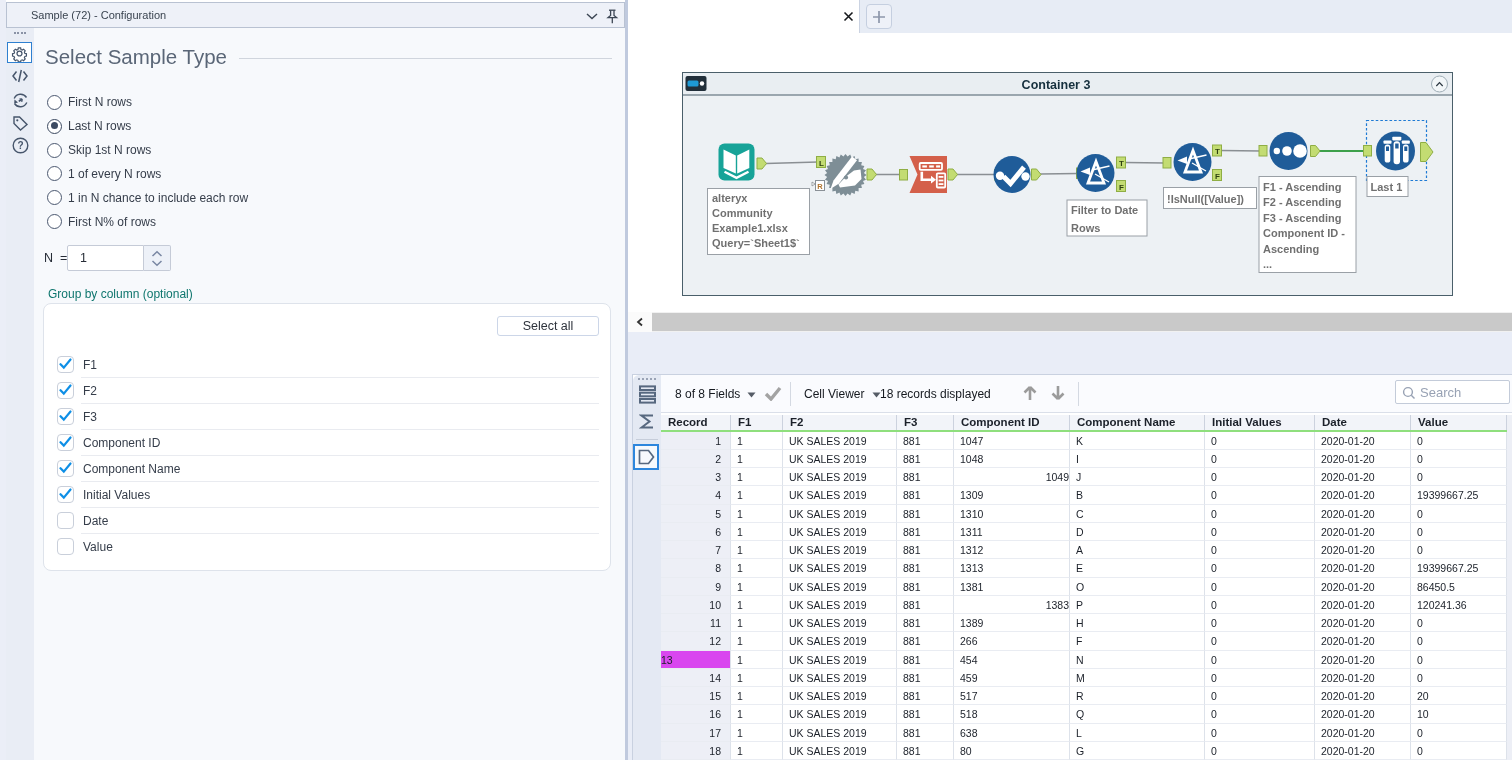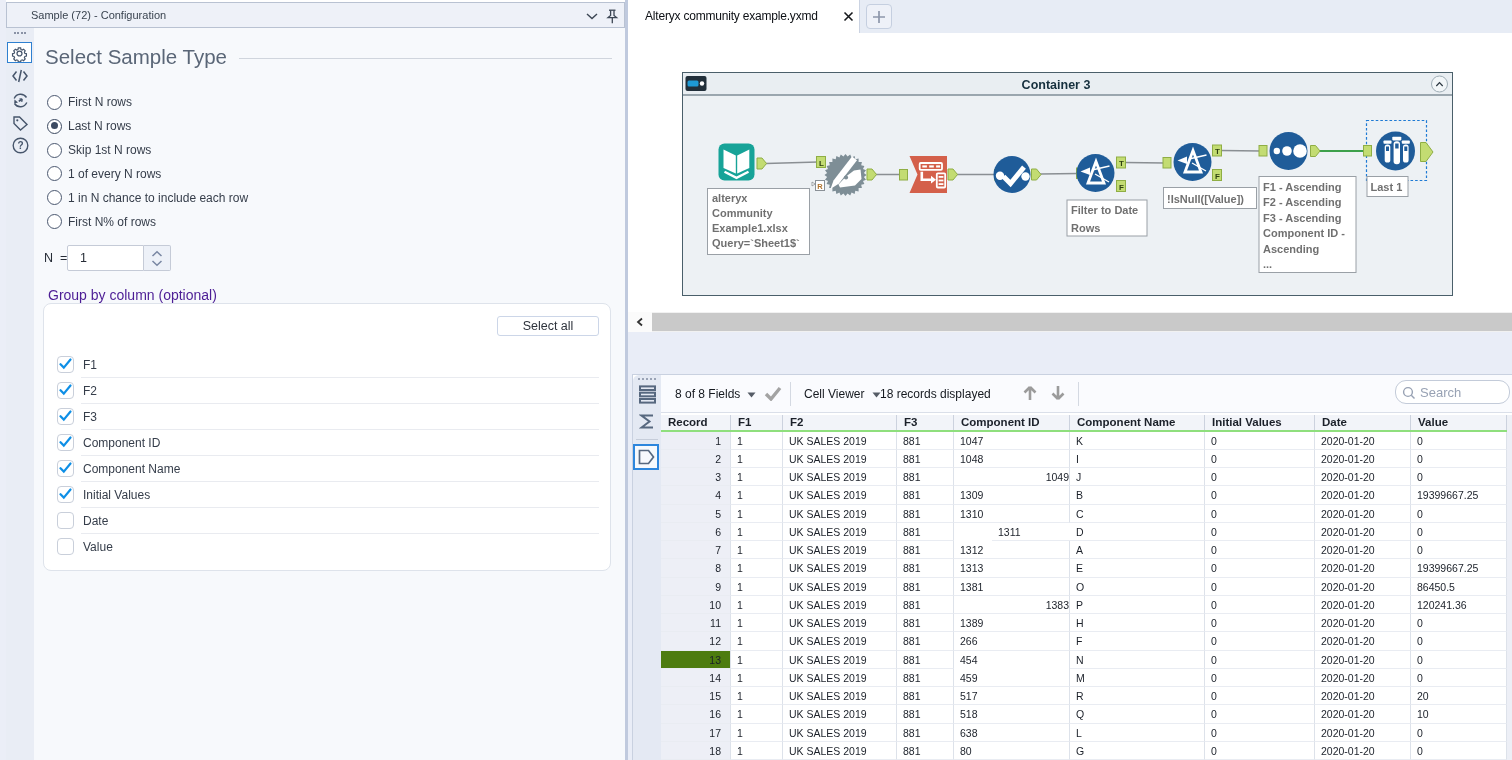--- a/index.html
+++ b/index.html
@@ -94,21 +94,21 @@
 </div>
 <div class="abs" style="left:144px;top:245px;width:27px;height:26px;border:1px solid #c5cbd7;border-left:none;background:#edf1f8;border-radius:0 2px 2px 0;">
   <svg class="abs" style="left:7px;top:4px;" width="12" height="8" viewBox="0 0 12 8">
       <path d="M1.5 6L6 1.8 10.5 6" stroke="#7987a3" stroke-width="1.5" fill="none"></path>
     </svg>
   <svg class="abs" style="left:7px;top:13px;" width="12" height="8" viewBox="0 0 12 8">
       <path d="M1.5 2L6 6.2 10.5 2" stroke="#7987a3" stroke-width="1.5" fill="none"></path>
     </svg>
 </div>
 
-<div class="abs" style="left:48px;top:287px;font-size:14px;color:#4c1d95;">Group by column (optional)</div>
+<div class="abs" style="left:48px;top:287px;font-size:12px;color:#0f766e;">Group by column (optional)</div>
 <div class="abs" style="left:43px;top:303px;width:568px;height:268px;border:1px solid #dee3eb;border-radius:8px;background:#fff;"></div>
 <div class="abs" style="left:497px;top:316px;width:102px;height:20px;border:1px solid #ccd6e8;border-radius:3px;background:#fff;text-align:center;line-height:19px;font-size:12.5px;color:#2e333c;">Select all</div>
 
 <div class="abs" style="left:57px;top:355.5px;width:17px;height:17px;border:1.5px solid #c9cfda;border-radius:4px;background:#fff;">
 <svg class="abs" style="left:1px;top:1px;" width="13" height="12" viewBox="0 0 13 12">
       <path d="M1.5 6.2L4.8 9.6 11.5 1.5" stroke="#0e8fe6" stroke-width="2.2" fill="none" stroke-linecap="round"></path>
     </svg>
 </div>
 <div class="abs" style="left:83px;top:357.5px;font-size:12px;color:#353d4a;">F1</div>
 <div class="abs" style="left:81px;top:377px;width:518px;height:1px;background:#e9ebf0;"></div>
@@ -152,21 +152,20 @@
 <div class="abs" style="left:83px;top:513.5px;font-size:12px;color:#353d4a;">Date</div>
 <div class="abs" style="left:81px;top:533px;width:518px;height:1px;background:#e9ebf0;"></div>
 <div class="abs" style="left:57px;top:537.5px;width:17px;height:17px;border:1.5px solid #c9cfda;border-radius:4px;background:#fff;">
 </div>
 <div class="abs" style="left:83px;top:539.5px;font-size:12px;color:#353d4a;">Value</div>
 
 <div class="abs" style="left:625px;top:0;width:3px;height:760px;background:#c0cade;"></div>
 
 <div class="abs" style="left:628px;top:0;width:884px;height:33px;background:#e7ecf5;">
   <div class="abs" style="left:0;top:0;width:232px;height:33px;background:#fff;border-right:1px solid #cbd3e2;">
-    <div class="abs" style="left:17px;top:0;line-height:32px;font-size:12px;letter-spacing:-0.2px;color:#0c0f14;">Alteryx community example.yxmd</div>
     <svg class="abs" style="left:215px;top:11px;" width="11" height="11" viewBox="0 0 11 11">
         <path d="M1.5 1.5l8 8M9.5 1.5l-8 8" stroke="#16181c" stroke-width="1.6"></path>
       </svg>
   </div>
   <div class="abs" style="left:238px;top:4px;width:26px;height:25px;border:1px solid #c5cfe0;border-radius:4px;background:#eef1f8;">
     <svg class="abs" style="left:5px;top:5px;" width="14" height="14" viewBox="0 0 14 14">
         <path d="M7 1v12M1 7h12" stroke="#8d97ab" stroke-width="1.7"></path>
       </svg>
   </div>
 </div>
@@ -364,21 +363,21 @@
         <polygon points="0.5,0.5 8.5,0.5 4.5,5.5" fill="#555c66"></polygon>
       </svg>
 <div class="abs" style="left:219px;top:12px;">18 records displayed</div>
 <svg class="abs" style="left:361px;top:9px;" width="16" height="18" viewBox="0 0 16 18">
         <path d="M8 16V3M8 3L2.5 8.5M8 3l5.5 5.5" stroke="#9b9b9b" stroke-width="2.6" fill="none"></path>
       </svg>
 <svg class="abs" style="left:389px;top:9px;" width="16" height="18" viewBox="0 0 16 18">
         <path d="M8 2v13M8 15l-5.5-5.5M8 15l5.5-5.5" stroke="#9b9b9b" stroke-width="2.6" fill="none"></path>
       </svg>
 <div class="abs" style="left:417px;top:7px;width:1px;height:24px;background:#d4d9e2;"></div>
-<div class="abs" style="left:734px;top:5px;width:115px;height:24px;border:1px solid #c3cbd9;border-radius:11px;background:#fff;">
+<div class="abs" style="left:734px;top:5px;width:115px;height:24px;border:1px solid #c3cbd9;border-radius:2px;background:#fff;">
 <svg class="abs" style="left:6px;top:5px;" width="14" height="14" viewBox="0 0 14 14">
           <circle cx="6" cy="6" r="4.4" stroke="#98a2b4" stroke-width="1.4" fill="none"></circle>
           <path d="M9.3 9.3l3.2 3.2" stroke="#98a2b4" stroke-width="1.4"></path>
         </svg>
 <div class="abs" style="left:24px;top:4px;font-size:13px;color:#98a2b4;">Search</div>
 </div>
     </div>
 <div class="abs" style="left:33px;top:83px;width:851px;height:345px;font-size:10.5px;color:#1b2029;">
 <div class="abs" style="left:0px;top:0;width:70px;height:14.5px;background:#f2f4f9;border-right:1px solid #ccd2de;font-weight:bold;font-size:11.5px;padding-left:7px;line-height:15px;">Record</div>
 <div class="abs" style="left:70px;top:0;width:52px;height:14.5px;background:#f2f4f9;border-right:1px solid #ccd2de;font-weight:bold;font-size:11.5px;padding-left:7px;line-height:15px;">F1</div>
@@ -438,21 +437,21 @@
 <div class="abs" style="left:293px;top:89.5px;width:116px;height:18.25px;background:#fff;border-right:1px solid #dde2ea;border-bottom:1px solid #e9ecf2;padding-left:6px;line-height:18px;">1310</div>
 <div class="abs" style="left:409px;top:89.5px;width:135px;height:18.25px;background:#fff;border-right:1px solid #dde2ea;border-bottom:1px solid #e9ecf2;padding-left:6px;line-height:18px;">C</div>
 <div class="abs" style="left:544px;top:89.5px;width:110px;height:18.25px;background:#fff;border-right:1px solid #dde2ea;border-bottom:1px solid #e9ecf2;padding-left:6px;line-height:18px;">0</div>
 <div class="abs" style="left:654px;top:89.5px;width:96px;height:18.25px;background:#fff;border-right:1px solid #dde2ea;border-bottom:1px solid #e9ecf2;padding-left:6px;line-height:18px;">2020-01-20</div>
 <div class="abs" style="left:750px;top:89.5px;width:96px;height:18.25px;background:#fff;border-right:1px solid #dde2ea;border-bottom:1px solid #e9ecf2;padding-left:6px;line-height:18px;">0</div>
 <div class="abs" style="left:846px;top:89.5px;width:5px;height:18.25px;background:#edeff6;"></div>
 <div class="abs" style="left:0px;top:107.75px;width:70px;height:18.25px;background:#edeff6;border-right:1px solid #dde2ea;border-bottom:1px solid #e9ecf2;text-align:right;padding-right:9px;line-height:18px;">6</div>
 <div class="abs" style="left:70px;top:107.75px;width:52px;height:18.25px;background:#fff;border-right:1px solid #dde2ea;border-bottom:1px solid #e9ecf2;padding-left:6px;line-height:18px;">1</div>
 <div class="abs" style="left:122px;top:107.75px;width:114px;height:18.25px;background:#fff;border-right:1px solid #dde2ea;border-bottom:1px solid #e9ecf2;padding-left:6px;line-height:18px;">UK SALES 2019</div>
 <div class="abs" style="left:236px;top:107.75px;width:57px;height:18.25px;background:#fff;border-right:1px solid #dde2ea;border-bottom:1px solid #e9ecf2;padding-left:6px;line-height:18px;">881</div>
-<div class="abs" style="left:293px;top:107.75px;width:116px;height:18.25px;background:#fff;border-right:1px solid #dde2ea;border-bottom:1px solid #e9ecf2;padding-left:6px;line-height:18px;margin-left:38px;">1311</div>
+<div class="abs" style="left:293px;top:107.75px;width:116px;height:18.25px;background:#fff;border-right:1px solid #dde2ea;border-bottom:1px solid #e9ecf2;padding-left:6px;line-height:18px;">1311</div>
 <div class="abs" style="left:409px;top:107.75px;width:135px;height:18.25px;background:#fff;border-right:1px solid #dde2ea;border-bottom:1px solid #e9ecf2;padding-left:6px;line-height:18px;">D</div>
 <div class="abs" style="left:544px;top:107.75px;width:110px;height:18.25px;background:#fff;border-right:1px solid #dde2ea;border-bottom:1px solid #e9ecf2;padding-left:6px;line-height:18px;">0</div>
 <div class="abs" style="left:654px;top:107.75px;width:96px;height:18.25px;background:#fff;border-right:1px solid #dde2ea;border-bottom:1px solid #e9ecf2;padding-left:6px;line-height:18px;">2020-01-20</div>
 <div class="abs" style="left:750px;top:107.75px;width:96px;height:18.25px;background:#fff;border-right:1px solid #dde2ea;border-bottom:1px solid #e9ecf2;padding-left:6px;line-height:18px;">0</div>
 <div class="abs" style="left:846px;top:107.75px;width:5px;height:18.25px;background:#edeff6;"></div>
 <div class="abs" style="left:0px;top:126.0px;width:70px;height:18.25px;background:#edeff6;border-right:1px solid #dde2ea;border-bottom:1px solid #e9ecf2;text-align:right;padding-right:9px;line-height:18px;">7</div>
 <div class="abs" style="left:70px;top:126.0px;width:52px;height:18.25px;background:#fff;border-right:1px solid #dde2ea;border-bottom:1px solid #e9ecf2;padding-left:6px;line-height:18px;">1</div>
 <div class="abs" style="left:122px;top:126.0px;width:114px;height:18.25px;background:#fff;border-right:1px solid #dde2ea;border-bottom:1px solid #e9ecf2;padding-left:6px;line-height:18px;">UK SALES 2019</div>
 <div class="abs" style="left:236px;top:126.0px;width:57px;height:18.25px;background:#fff;border-right:1px solid #dde2ea;border-bottom:1px solid #e9ecf2;padding-left:6px;line-height:18px;">881</div>
 <div class="abs" style="left:293px;top:126.0px;width:116px;height:18.25px;background:#fff;border-right:1px solid #dde2ea;border-bottom:1px solid #e9ecf2;padding-left:6px;line-height:18px;">1312</div>
@@ -504,21 +503,21 @@
 <div class="abs" style="left:0px;top:217.25px;width:70px;height:18.25px;background:#edeff6;border-right:1px solid #dde2ea;border-bottom:1px solid #e9ecf2;text-align:right;padding-right:9px;line-height:18px;">12</div>
 <div class="abs" style="left:70px;top:217.25px;width:52px;height:18.25px;background:#fff;border-right:1px solid #dde2ea;border-bottom:1px solid #e9ecf2;padding-left:6px;line-height:18px;">1</div>
 <div class="abs" style="left:122px;top:217.25px;width:114px;height:18.25px;background:#fff;border-right:1px solid #dde2ea;border-bottom:1px solid #e9ecf2;padding-left:6px;line-height:18px;">UK SALES 2019</div>
 <div class="abs" style="left:236px;top:217.25px;width:57px;height:18.25px;background:#fff;border-right:1px solid #dde2ea;border-bottom:1px solid #e9ecf2;padding-left:6px;line-height:18px;">881</div>
 <div class="abs" style="left:293px;top:217.25px;width:116px;height:18.25px;background:#fff;border-right:1px solid #dde2ea;border-bottom:1px solid #e9ecf2;padding-left:6px;line-height:18px;">266</div>
 <div class="abs" style="left:409px;top:217.25px;width:135px;height:18.25px;background:#fff;border-right:1px solid #dde2ea;border-bottom:1px solid #e9ecf2;padding-left:6px;line-height:18px;">F</div>
 <div class="abs" style="left:544px;top:217.25px;width:110px;height:18.25px;background:#fff;border-right:1px solid #dde2ea;border-bottom:1px solid #e9ecf2;padding-left:6px;line-height:18px;">0</div>
 <div class="abs" style="left:654px;top:217.25px;width:96px;height:18.25px;background:#fff;border-right:1px solid #dde2ea;border-bottom:1px solid #e9ecf2;padding-left:6px;line-height:18px;">2020-01-20</div>
 <div class="abs" style="left:750px;top:217.25px;width:96px;height:18.25px;background:#fff;border-right:1px solid #dde2ea;border-bottom:1px solid #e9ecf2;padding-left:6px;line-height:18px;">0</div>
 <div class="abs" style="left:846px;top:217.25px;width:5px;height:18.25px;background:#edeff6;"></div>
-<div class="abs" style="left:0px;top:235.5px;width:70px;height:18.25px;background:#4d7c0f;border-right:1px solid #dde2ea;border-bottom:1px solid #e9ecf2;text-align:right;padding-right:9px;line-height:18px;">13</div>
+<div class="abs" style="left:0px;top:235.5px;width:70px;height:18.25px;background:#d946ef;border-right:1px solid #dde2ea;border-bottom:1px solid #e9ecf2;text-align:left;padding-right:9px;line-height:18px;">13</div>
 <div class="abs" style="left:70px;top:235.5px;width:52px;height:18.25px;background:#fff;border-right:1px solid #dde2ea;border-bottom:1px solid #e9ecf2;padding-left:6px;line-height:18px;">1</div>
 <div class="abs" style="left:122px;top:235.5px;width:114px;height:18.25px;background:#fff;border-right:1px solid #dde2ea;border-bottom:1px solid #e9ecf2;padding-left:6px;line-height:18px;">UK SALES 2019</div>
 <div class="abs" style="left:236px;top:235.5px;width:57px;height:18.25px;background:#fff;border-right:1px solid #dde2ea;border-bottom:1px solid #e9ecf2;padding-left:6px;line-height:18px;">881</div>
 <div class="abs" style="left:293px;top:235.5px;width:116px;height:33px;background:#fff;border-right:1px solid #dde2ea;border-bottom:1px solid #e9ecf2;padding-left:6px;line-height:18px;">454</div>
 <div class="abs" style="left:409px;top:235.5px;width:135px;height:18.25px;background:#fff;border-right:1px solid #dde2ea;border-bottom:1px solid #e9ecf2;padding-left:6px;line-height:18px;">N</div>
 <div class="abs" style="left:544px;top:235.5px;width:110px;height:18.25px;background:#fff;border-right:1px solid #dde2ea;border-bottom:1px solid #e9ecf2;padding-left:6px;line-height:18px;">0</div>
 <div class="abs" style="left:654px;top:235.5px;width:96px;height:18.25px;background:#fff;border-right:1px solid #dde2ea;border-bottom:1px solid #e9ecf2;padding-left:6px;line-height:18px;">2020-01-20</div>
 <div class="abs" style="left:750px;top:235.5px;width:96px;height:18.25px;background:#fff;border-right:1px solid #dde2ea;border-bottom:1px solid #e9ecf2;padding-left:6px;line-height:18px;">0</div>
 <div class="abs" style="left:846px;top:235.5px;width:5px;height:18.25px;background:#edeff6;"></div>
 <div class="abs" style="left:0px;top:253.75px;width:70px;height:18.25px;background:#edeff6;border-right:1px solid #dde2ea;border-bottom:1px solid #e9ecf2;text-align:right;padding-right:9px;line-height:18px;">14</div>

